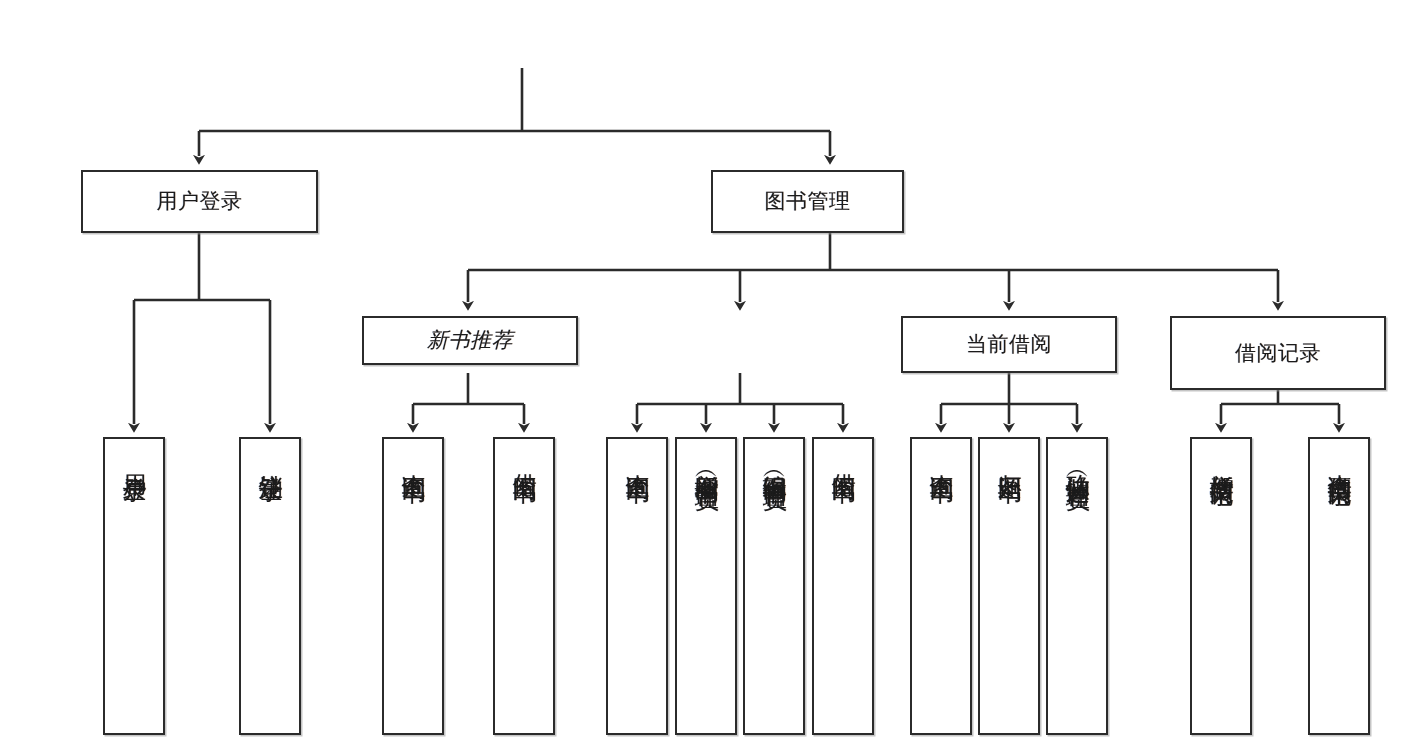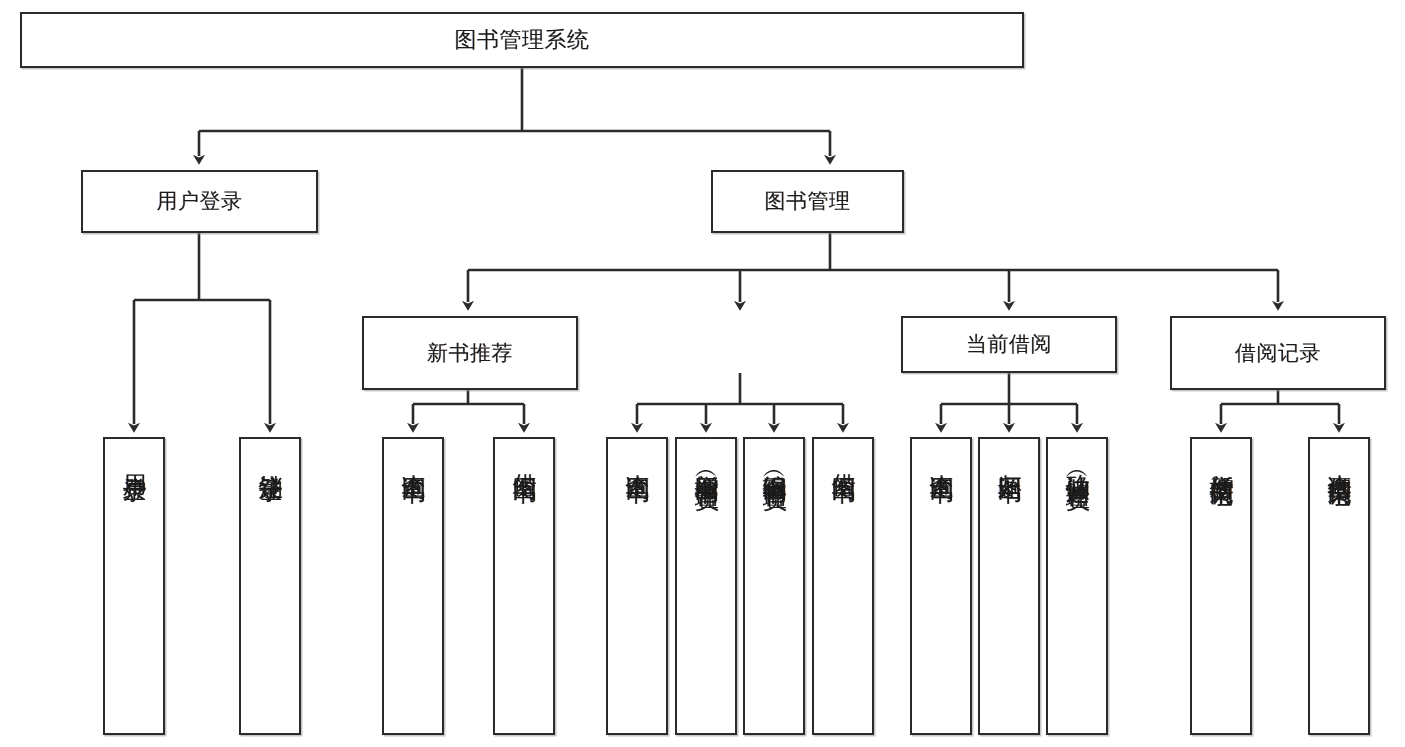--- a/index.html
+++ b/index.html
@@ -103,32 +103,29 @@
       <path d="M1077,404 L1077,424" marker-end="url(#arw)"></path>
 
       <path d="M1278,373 L1278,404"></path>
       <path d="M1221,404 L1339,404"></path>
       <path d="M1221,404 L1221,424" marker-end="url(#arw)"></path>
       <path d="M1339,404 L1339,424" marker-end="url(#arw)"></path>
 
     </g>
   </svg>
 
-  <div class="node root" style="left:20px;top:12px;width:1004px;height:56px;">
-    <span class="lbl">图书管理系统</span>
-  </div>
 
   <div class="node" style="left:81px;top:170px;width:237px;height:63px;">
     <span class="lbl">用户登录</span>
   </div>
   <div class="node" style="left:711px;top:170px;width:193px;height:63px;">
     <span class="lbl">图书管理</span>
   </div>
 
-  <div class="node" style="left:362px;top:316px;width:216px;height:74px;">
+  <div class="node" style="left:362px;top:316px;width:216px;height:49px;font-style:italic;">
     <span class="lbl">新书推荐</span>
   </div>
   <div class="node" style="left:901px;top:316px;width:216px;height:57px;font-family:Liberation Serif, serif;">
     <span class="lbl">当前借阅</span>
   </div>
   <div class="node" style="left:1170px;top:316px;width:216px;height:74px;">
     <span class="lbl">借阅记录</span>
   </div>
 
   <div class="node leaf" style="left:103px;top:437px;width:62px;height:298px;">

